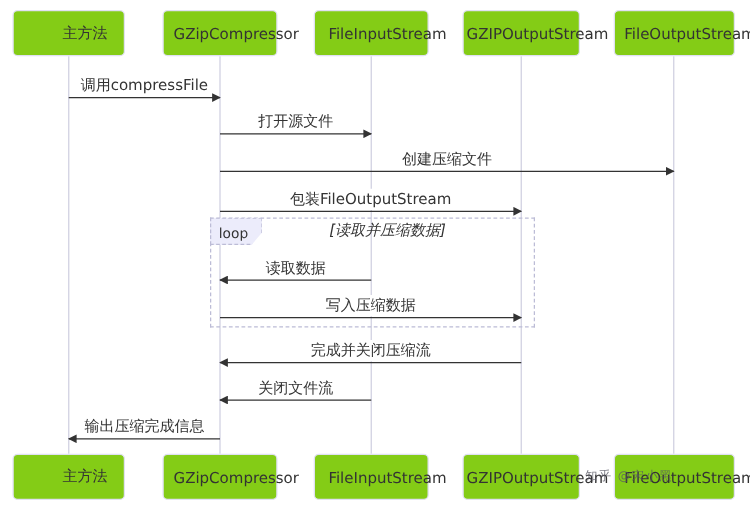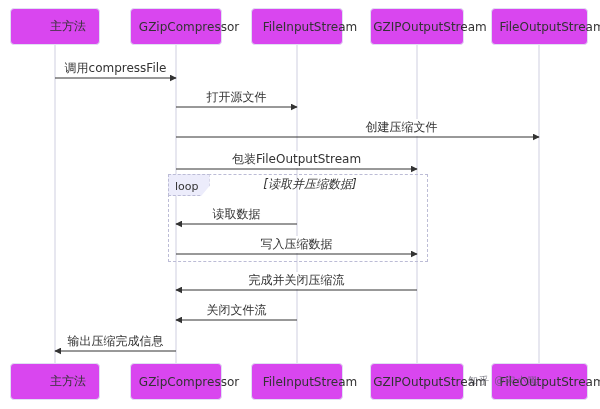--- a/index.html
+++ b/index.html
@@ -9,21 +9,21 @@
     width: 600px;
     height: 409px;
     background: #ffffff;
     overflow: hidden;
     font-family: "DejaVu Sans", "Liberation Sans", sans-serif;
   }
   #wires { position: absolute; left: 0; top: 0; width: 600px; height: 409px; }
   .participant {
     position: absolute;
     height: 37px;
-    background: #d946ef;
+    background: #84cc16;
     border: 1px solid #E0E0F2;
     border-radius: 4px;
     display: flex;
     align-items: center;
     justify-content: center;
     font-size: 12px;
     color: #333333;
     white-space: nowrap;
     z-index: 2;
     padding-left: 26px;
@@ -111,20 +111,20 @@
     <div class="participant" style="left: 130px; width: 92px; top: 8px;">GZipCompressor</div>
     <div class="participant" style="left: 130px; width: 92px; top: 363px;">GZipCompressor</div>
     <div class="participant" style="left: 251px; width: 92px; top: 8px;">FileInputStream</div>
     <div class="participant" style="left: 251px; width: 92px; top: 363px;">FileInputStream</div>
     <div class="participant" style="left: 370px; width: 94px; top: 8px;">GZIPOutputStream</div>
     <div class="participant" style="left: 370px; width: 94px; top: 363px;">GZIPOutputStream</div>
     <div class="participant" style="left: 490.5px; width: 97px; top: 8px;">FileOutputStream</div>
     <div class="participant" style="left: 490.5px; width: 97px; top: 363px;">FileOutputStream</div>
     <div class="msg-label" style="left: 115.5px; top: 60px;">调用compressFile</div>
     <div class="msg-label" style="left: 236.5px; top: 89px;">打开源文件</div>
-    <div class="msg-label" style="left: 357.5px; top: 119px; margin-left: 44px;">创建压缩文件</div>
+    <div class="msg-label" style="left: 357.5px; top: 119px;">创建压缩文件</div>
     <div class="msg-label" style="left: 296.5px; top: 151px;">包装FileOutputStream</div>
     <div class="msg-label" style="left: 236.5px; top: 206px;">读取数据</div>
     <div class="msg-label" style="left: 296.5px; top: 236px;">写入压缩数据</div>
     <div class="msg-label" style="left: 296.5px; top: 272px;">完成并关闭压缩流</div>
     <div class="msg-label" style="left: 236.5px; top: 302px;">关闭文件流</div>
     <div class="msg-label" style="left: 115.5px; top: 333px;">输出压缩完成信息</div>
   </div>
 
 </body></html>

